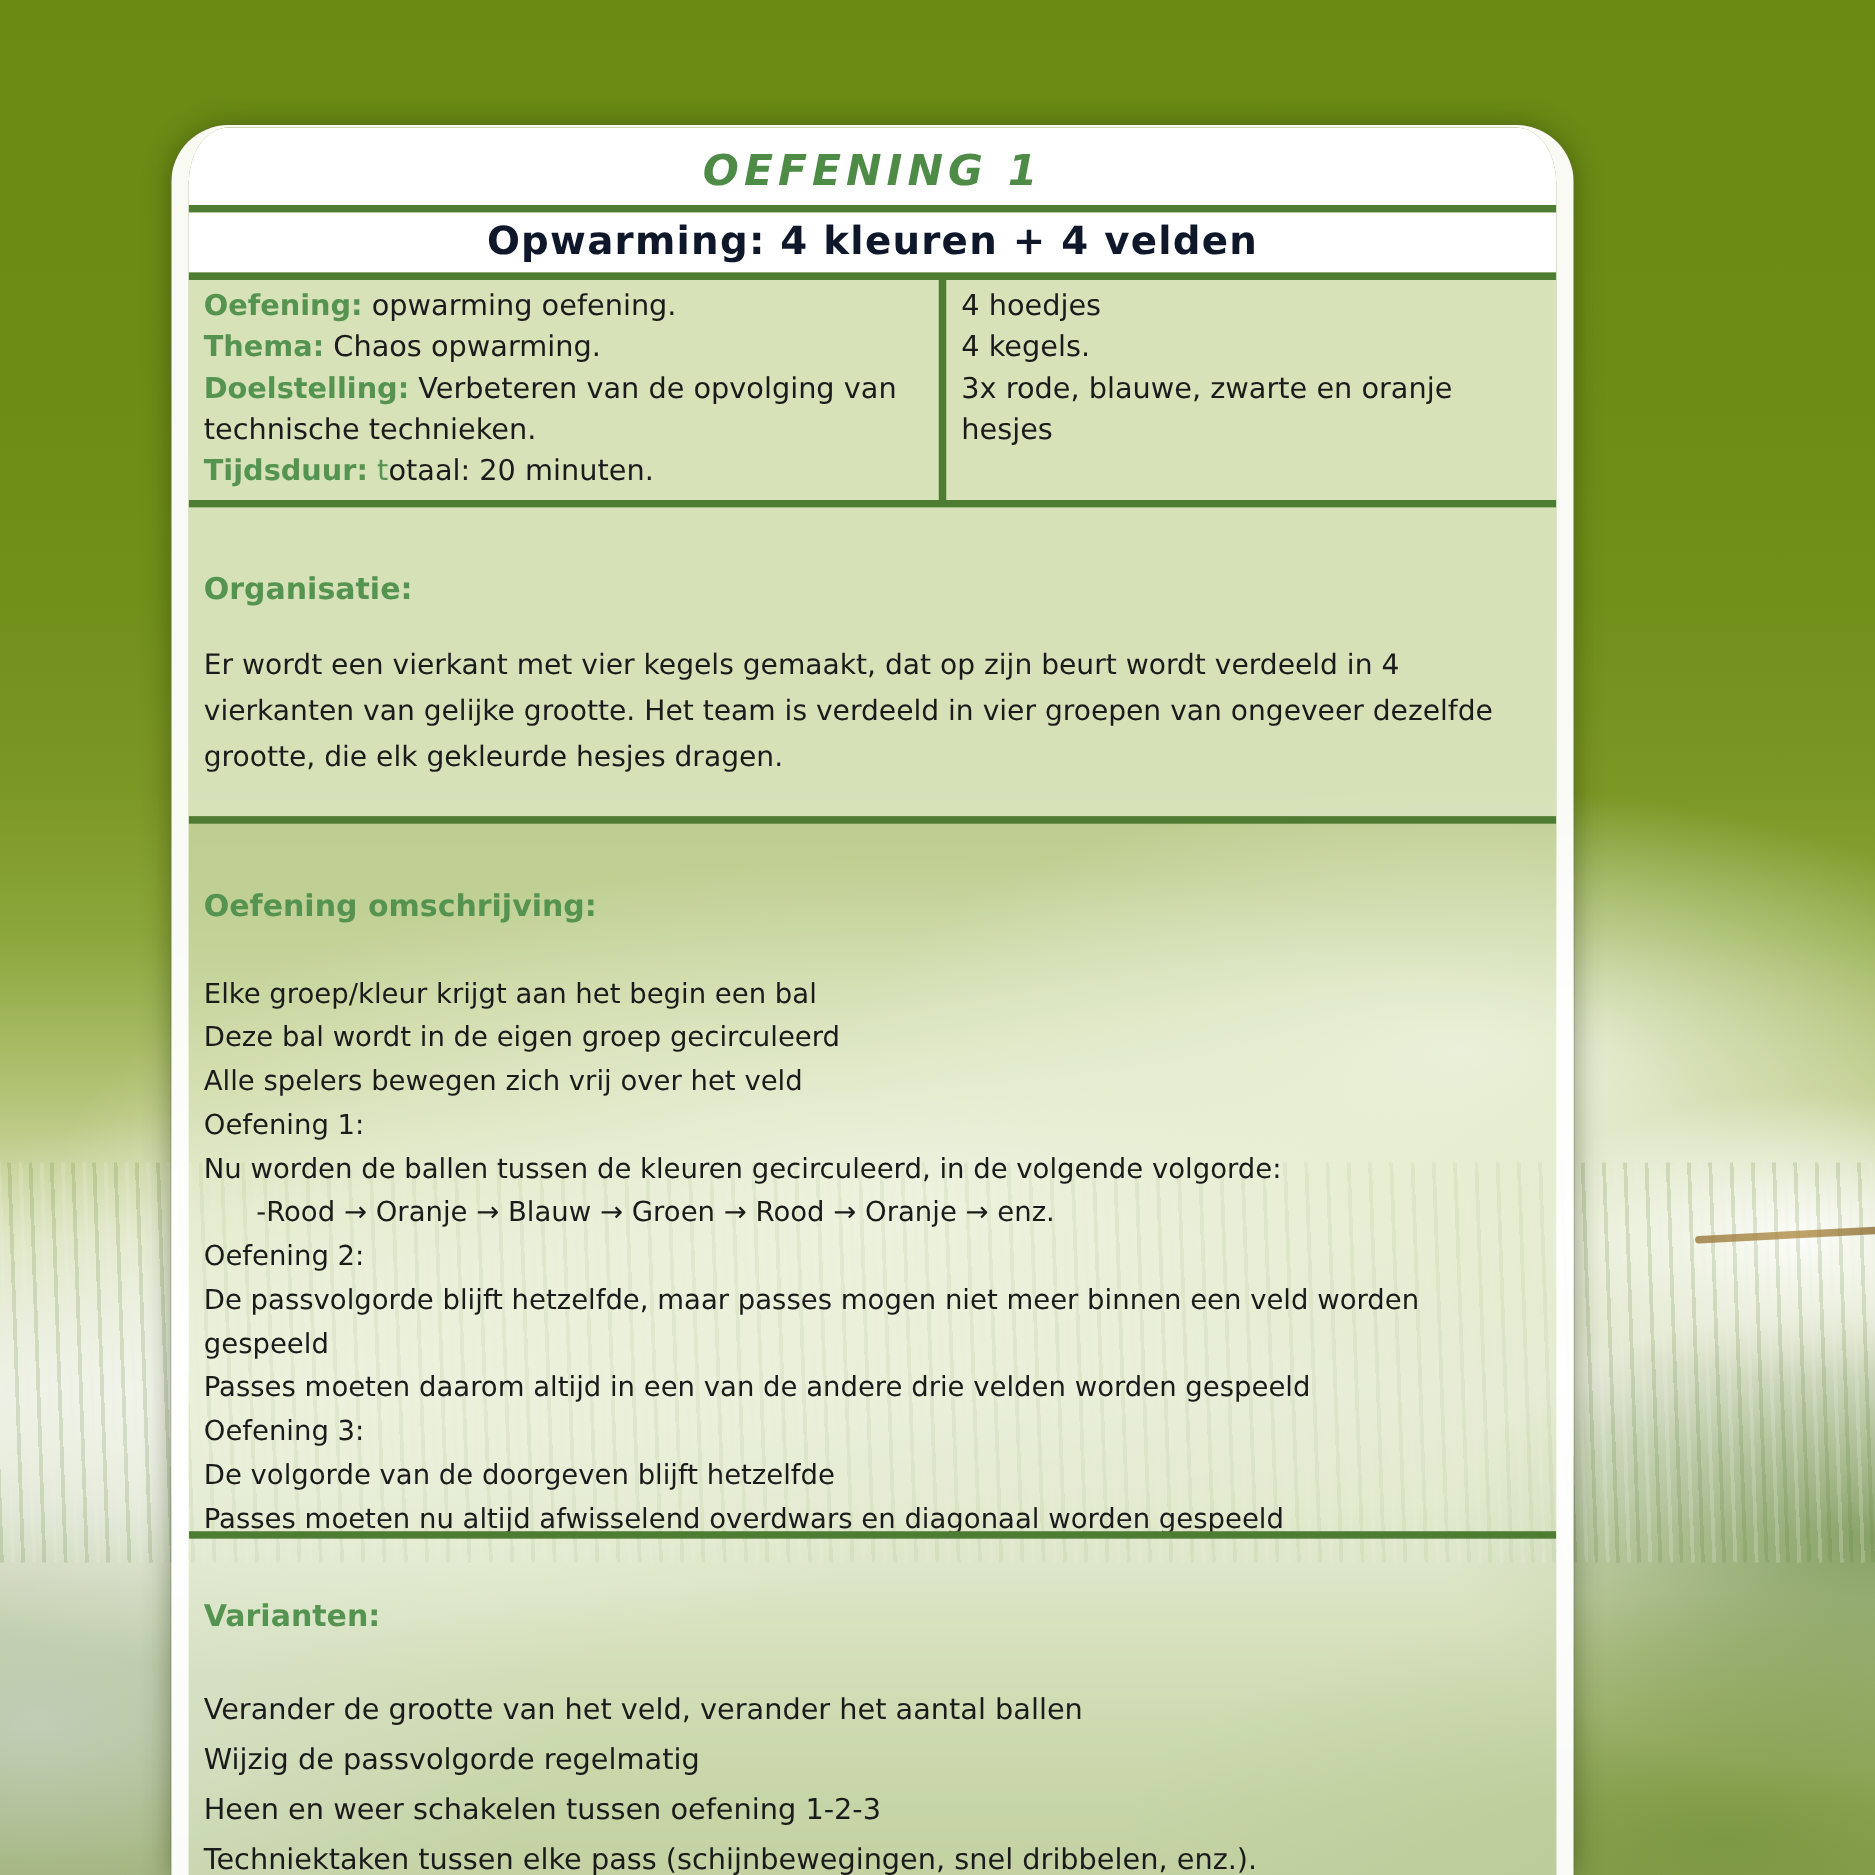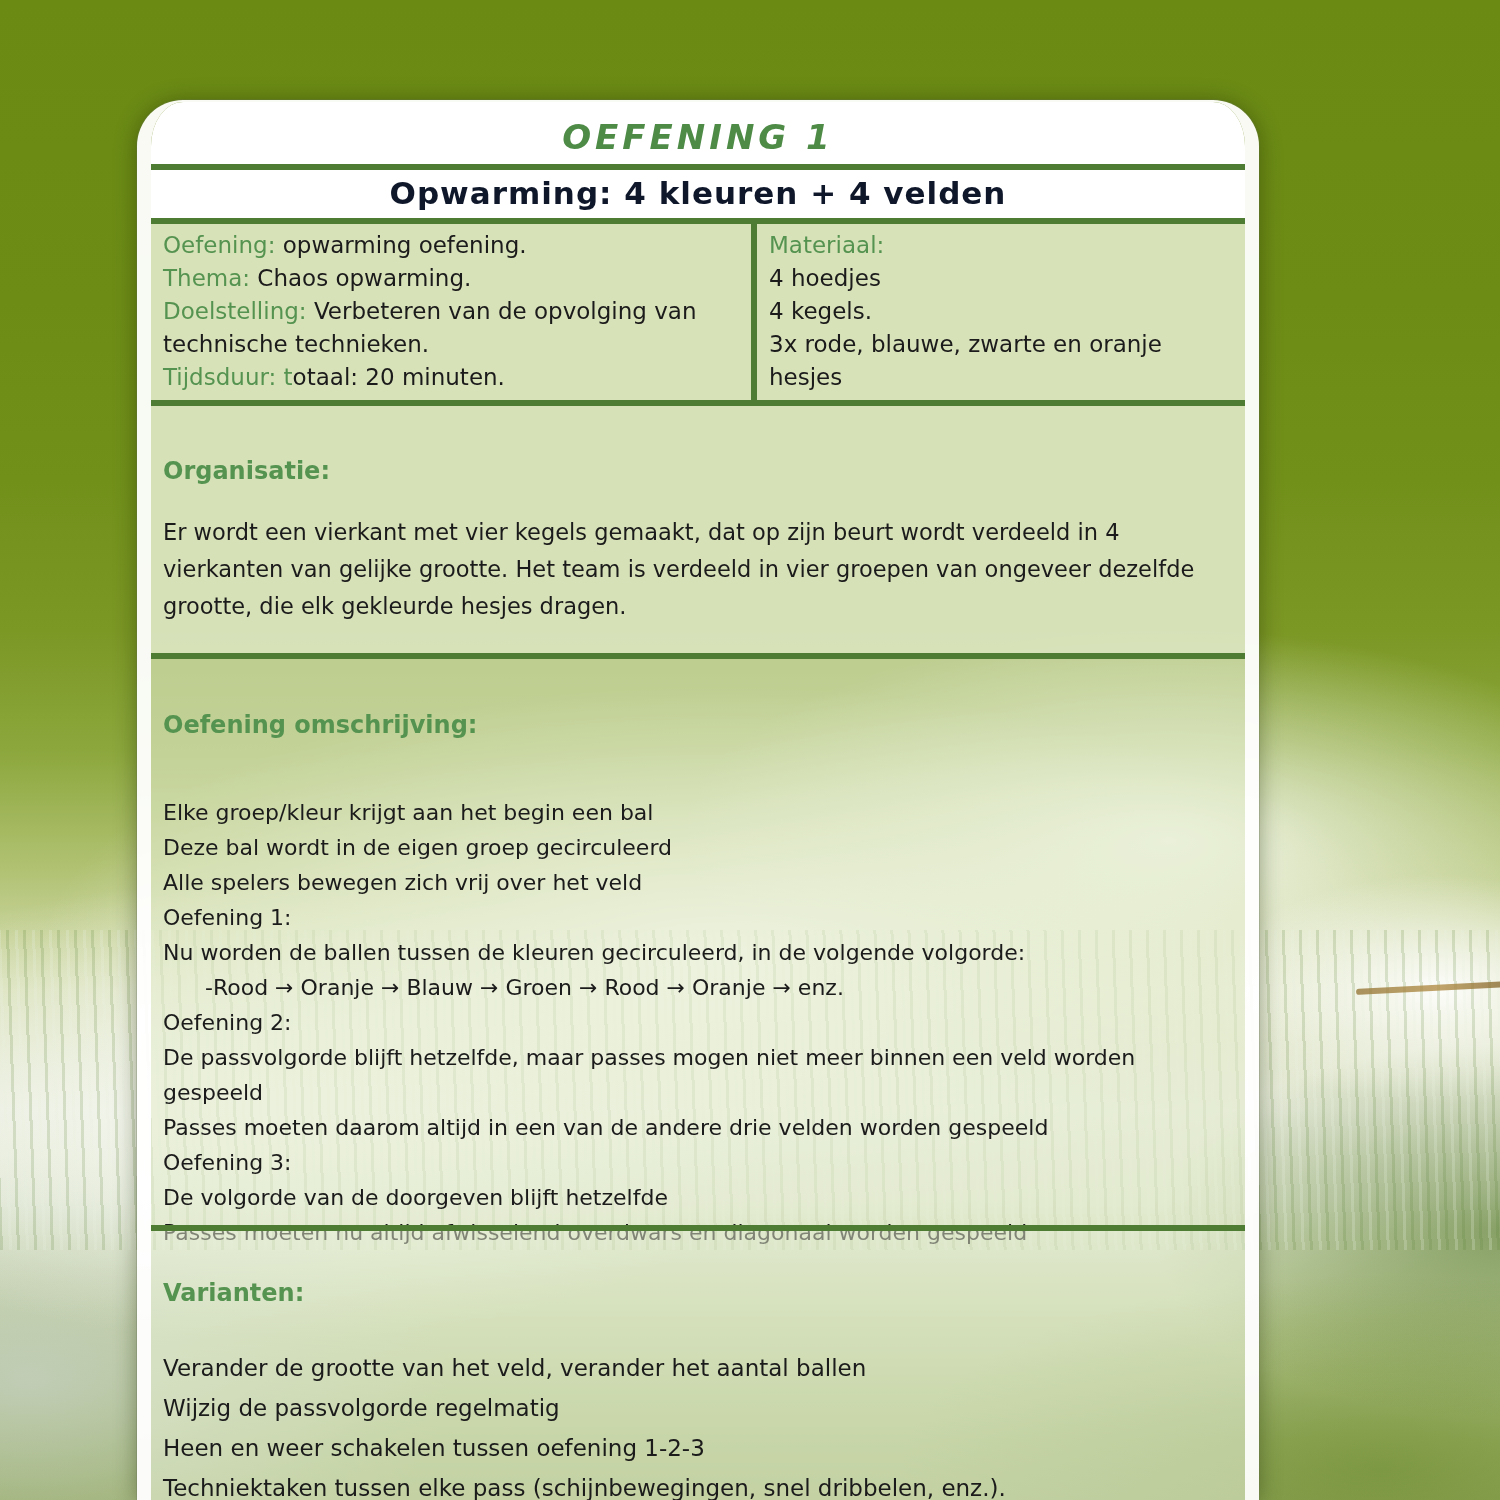--- a/index.html
+++ b/index.html
@@ -68,34 +68,34 @@
     display:flex; flex:none;
     border-top:6px solid #4e7c32; border-bottom:6px solid #4e7c32;
     background: rgba(220,229,190,0.96);
   }
   .info-cell {
     padding:5px 12px 6px; font-size:23px; line-height:33px; color:#1b1b1b;
     box-sizing:border-box;
   }
   .info-cell.left  { width:606px; border-right:6px solid #4e7c32; }
   .info-cell.right { flex:1; }
-  .label { color:#559350; font-weight:normal; }
+  .label { color:#559350; font-weight:bold; }
   .green-ch { color:#559350; }
 
   
   .section { flex:none; padding:0 12px; color:#1b1b1b; box-sizing:border-box; }
   .sec-heading { color:#559350; font-weight:bold; font-size:24px; }
 
   .organisatie { background: rgba(223,232,197,0.9); height:247px; }
   .organisatie .sec-heading { padding-top:51px; }
   .organisatie .paragraph { margin-top:29px; font-size:22.5px; line-height:37px; }
 
   .omschrijving { background: rgba(226,235,203,0.55); height:566px; }
   .omschrijving .sec-heading { padding-top:40px;margin-top:12px; }
-  .omschrijving .lines { margin-top:56px; font-size:22px; line-height:35px; }
+  .omschrijving .lines { margin-top:39px; font-size:22px; line-height:35px; }
   .line.indent { padding-left:42px; }
 
   .varianten { background: rgba(228,237,208,0.5); flex:1; }
   .varianten .sec-heading { padding-top:48px; }
   .varianten .lines { margin-top:41px; font-size:23px; line-height:40px; }
 </style>
 </head>
 <body>
 
 <div class="photo-bg"></div>
@@ -115,21 +115,20 @@
   </div>
 
   <div class="info-table">
     <div class="info-cell left">
       <div><span class="label">Oefening:</span><span> opwarming oefening.</span></div>
       <div><span class="label">Thema:</span><span> Chaos opwarming.</span></div>
       <div><span class="label">Doelstelling:</span><span> Verbeteren van de opvolging van technische technieken.</span></div>
       <div><span class="label">Tijdsduur:</span><span class="green-ch"> t</span><span>otaal: 20 minuten.</span></div>
     </div>
     <div class="info-cell right">
-      <div class="label">Materiaal:</div>
       <div>4 hoedjes</div>
       <div>4 kegels.</div>
       <div>3x rode, blauwe, zwarte en oranje hesjes</div>
     </div>
   </div>
 
   <div class="section organisatie">
     <div class="sec-heading">Organisatie:</div>
     <div class="paragraph">Er wordt een vierkant met vier kegels gemaakt, dat op zijn beurt wordt verdeeld in 4 vierkanten van gelijke grootte. Het team is verdeeld in vier groepen van ongeveer dezelfde grootte, die elk gekleurde hesjes dragen.</div>
   </div>

